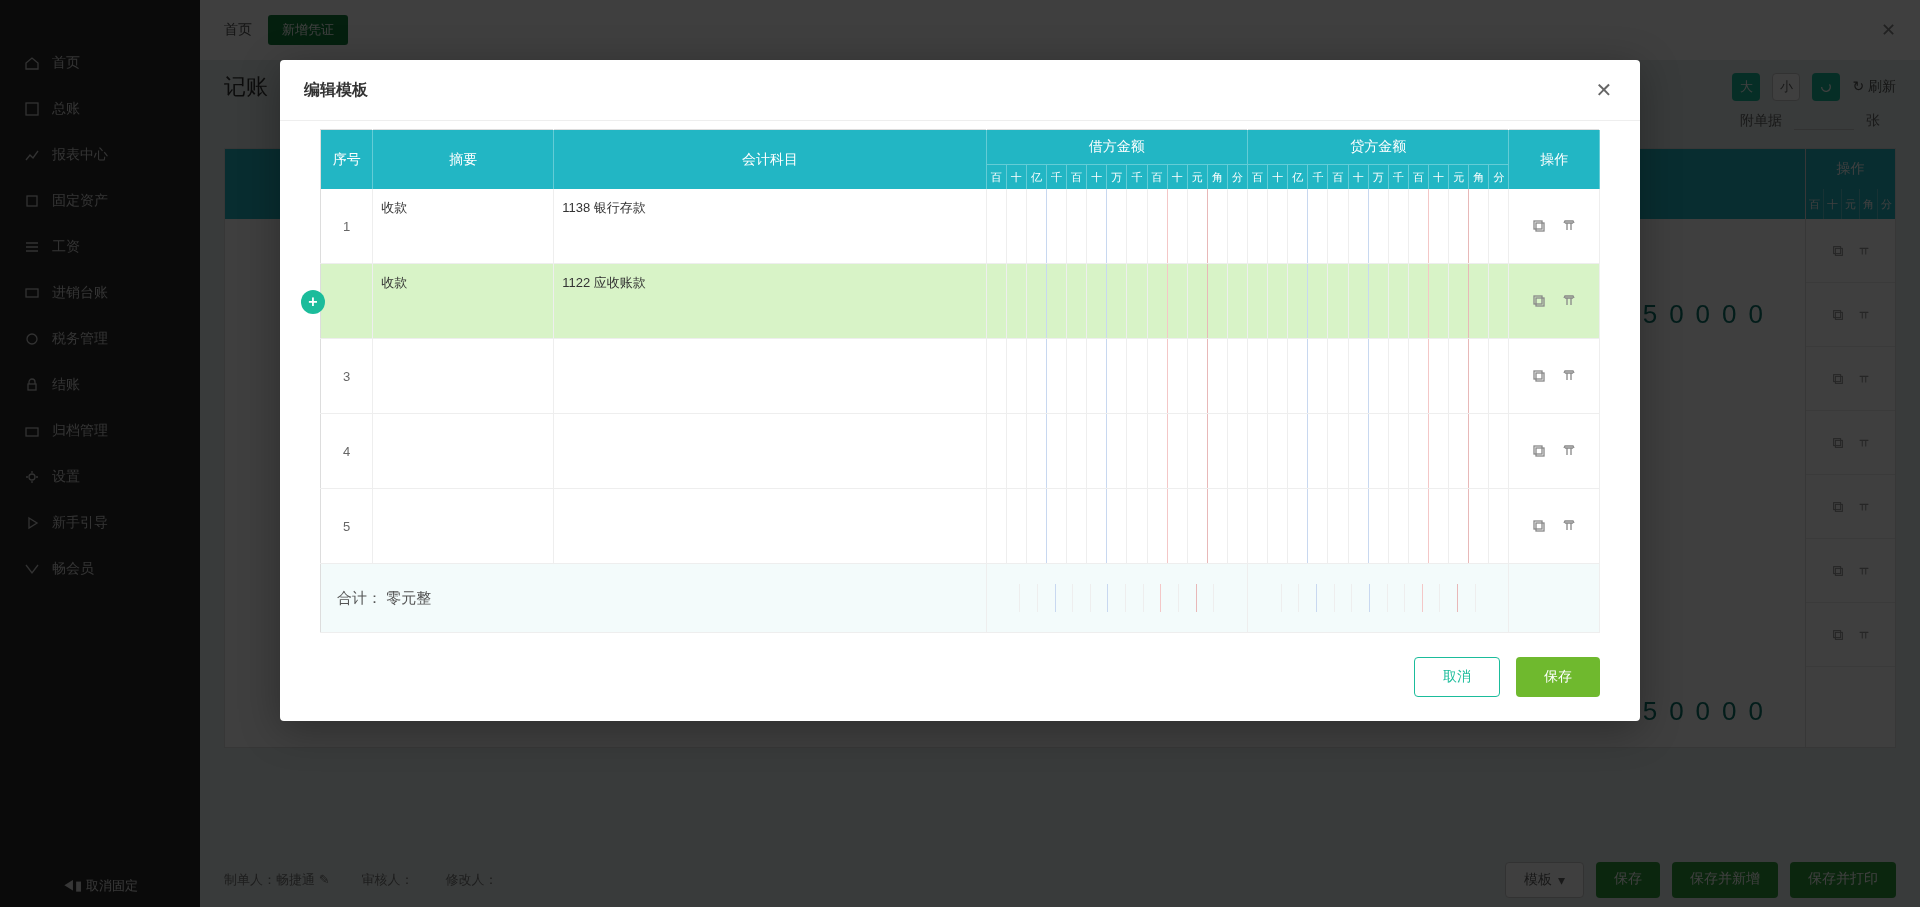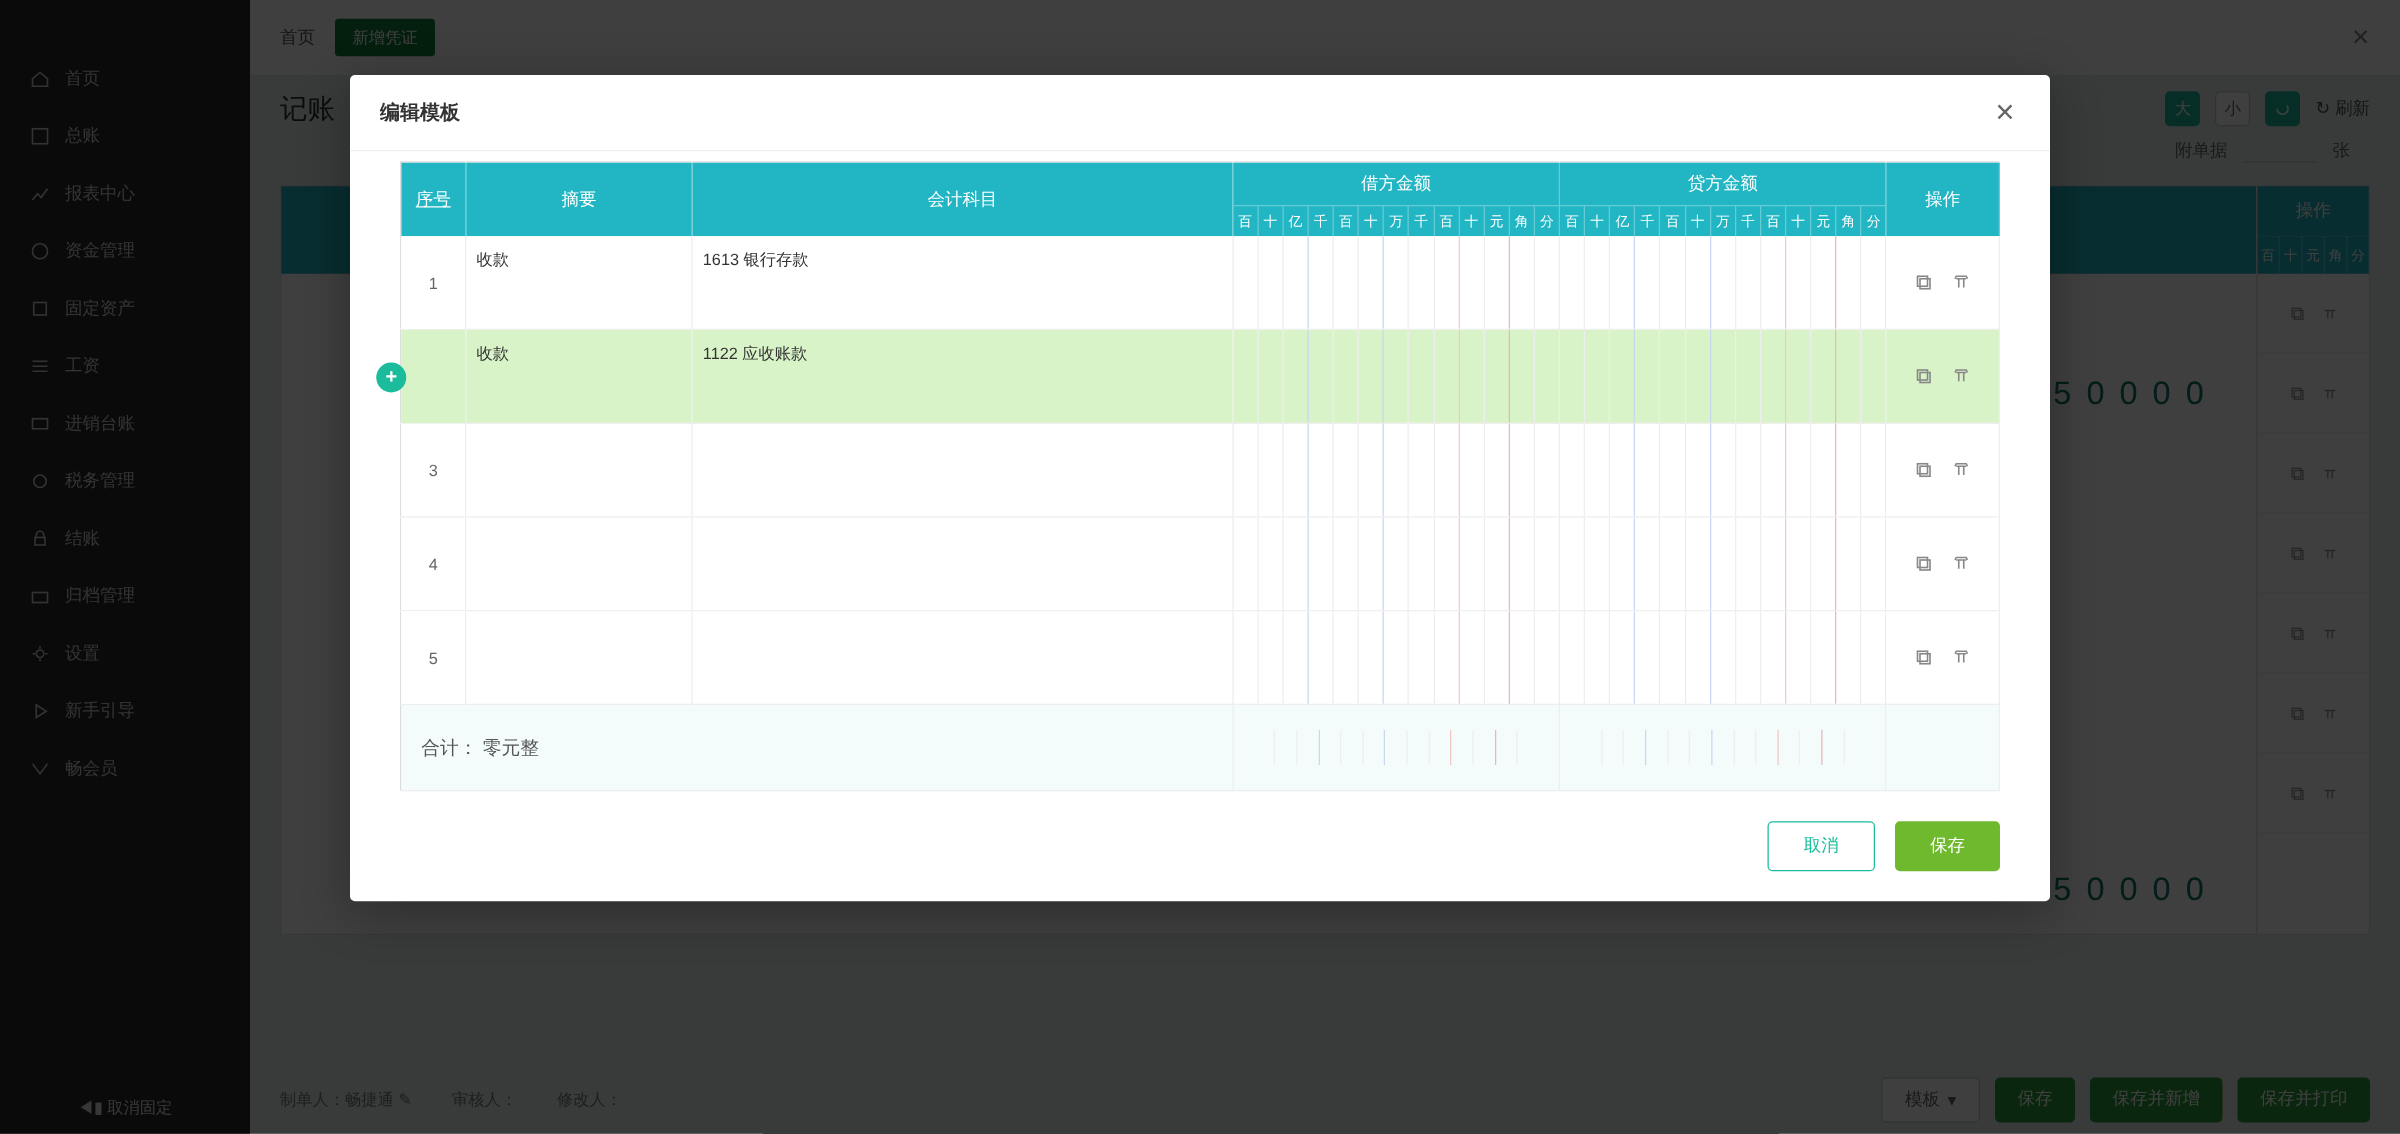--- a/index.html
+++ b/index.html
@@ -197,21 +197,21 @@
     .th-stack { display:flex; flex-direction:column; }
     .th-top { padding: 8px 0; border-bottom: 1px solid rgba(255,255,255,0.3); }
     .th-units { display:flex; height: 24px; }
     .th-units span {
       flex: 1;
       font-size: 11px;
       border-right: 1px solid rgba(255,255,255,0.3);
       display:flex; align-items:center; justify-content:center;
     }
     .th-units span:last-child { border-right:none; }
-    .col-seq { width: 52px; text-decoration: underline; }
+    .col-seq { width: 52px; }
     .col-summary { width: 180px; }
     .col-account { width: 430px; }
     .col-amount { width: 260px; }
     .col-ops { width: 90px; }
     .cell-body { height: 74px; display:flex; align-items:flex-start; padding: 10px 8px; color:#333; }
     .cell-seq { justify-content:center; align-items:center; color:#666; }
     .cell-account { font-weight: 500; color: #333; }
     .amount-cells {
       height: 74px;
       display: flex;
@@ -278,28 +278,20 @@
         </span>
         <span>总账</span>
       </div>
     <div class="sidebar-item">
         <span class="icn">
           <svg viewBox="0 0 16 16">
             <path d="M2 13l4-5 3 3 5-7" fill="none" stroke="#ccc" stroke-width="1.3"></path>
           </svg>
         </span>
         <span>报表中心</span>
-      </div>
-    <div class="sidebar-item">
-        <span class="icn">
-          <svg viewBox="0 0 16 16">
-            <circle cx="8" cy="8" r="6" fill="none" stroke="#ccc" stroke-width="1.3"></circle>
-          </svg>
-        </span>
-        <span>资金管理</span>
       </div>
     <div class="sidebar-item">
         <span class="icn">
           <svg viewBox="0 0 16 16">
             <rect x="3" y="3" width="10" height="10" fill="none" stroke="#ccc" stroke-width="1.3"></rect>
           </svg>
         </span>
         <span>固定资产</span>
       </div>
     <div class="sidebar-item">
@@ -590,21 +582,21 @@
       </thead>
       <tbody id="tpl-tbody">
           <tr>
             <td style="position: relative;">
               <div class="cell-body cell-seq">1</div>
             </td>
             <td>
               <div class="cell-body">收款</div>
             </td>
             <td>
-              <div class="cell-body cell-account">1613 银行存款</div>
+              <div class="cell-body cell-account">1138 银行存款</div>
             </td>
             <td>
               <div class="amount-cells">
                 <span></span>
                 <span></span>
                 <span class="v1"></span>
                 <span></span>
                 <span></span>
                 <span class="v1"></span>
                 <span></span>

